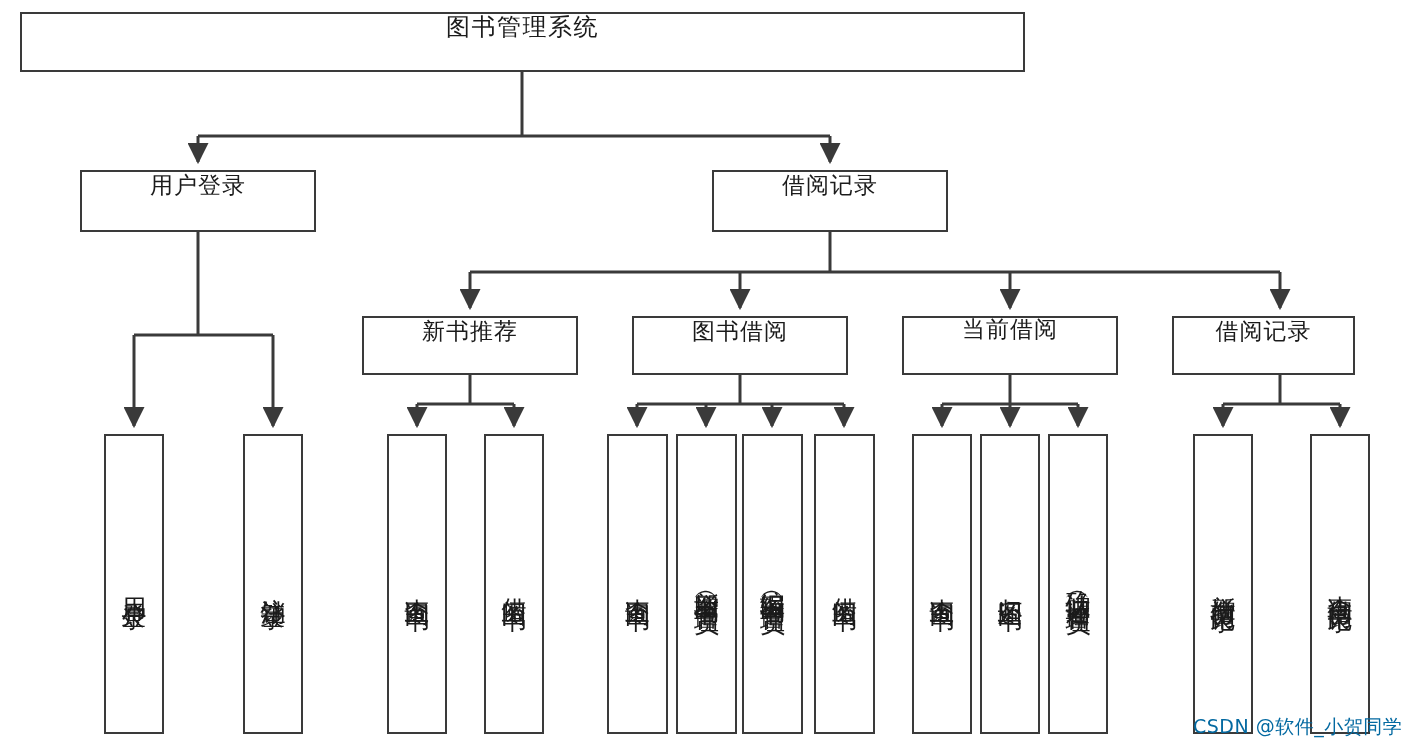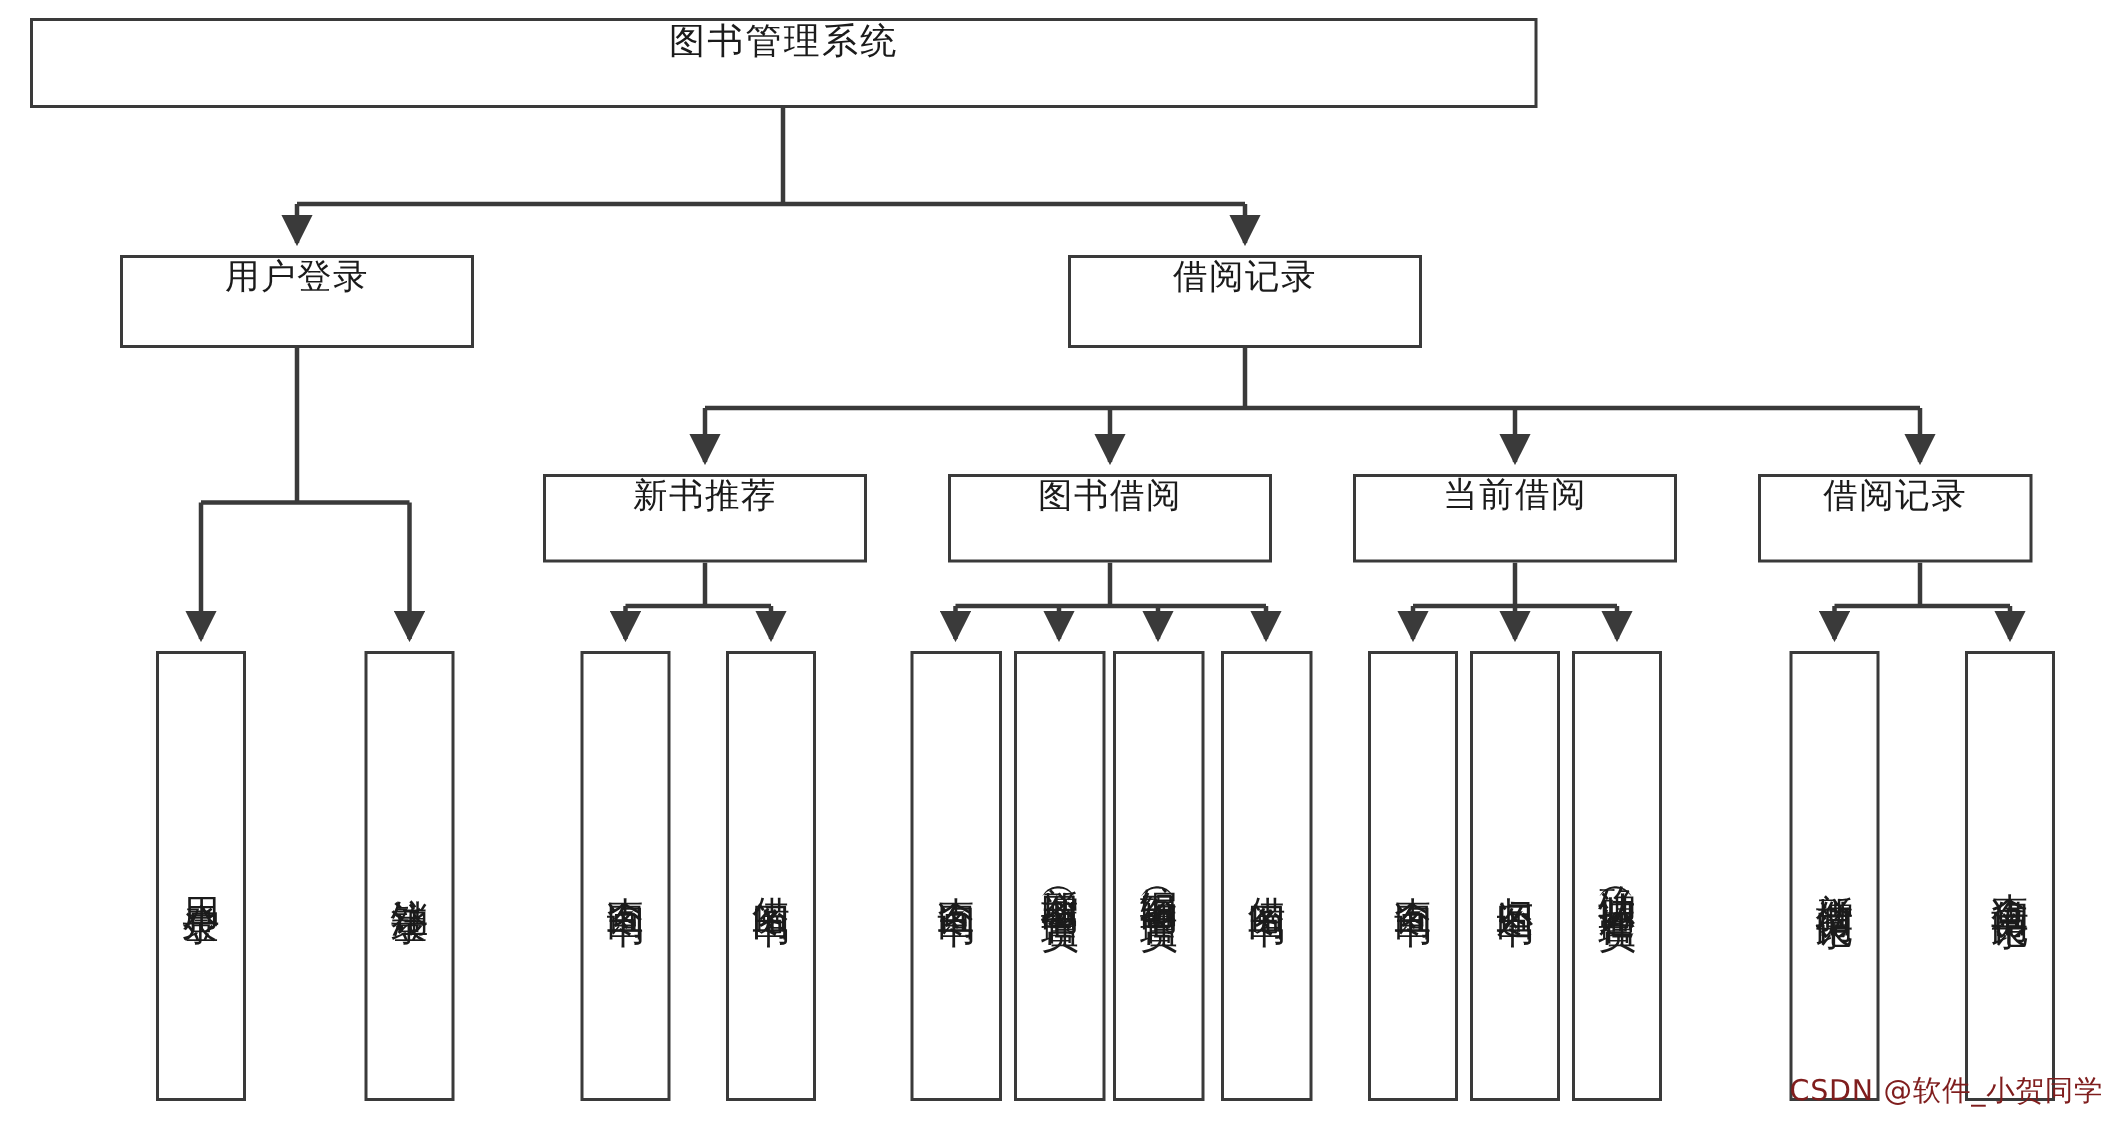--- a/index.html
+++ b/index.html
@@ -62,21 +62,21 @@
     line-height: 1.0;
     letter-spacing: 3px;
     white-space: normal;
     max-height: 278px;
   }
   #watermark {
     position: absolute;
     left: 1193px;
     top: 714px;
     font-size: 19px;
-    color: #7f1d1d;
+    color: #0369a1;
     letter-spacing: 0.5px;
     white-space: nowrap;
     z-index: 3;
     font-family: "DejaVu Sans", "Liberation Sans", sans-serif;
   }
 </style>
 </head>
 <body>
 
 <div id="canvas">

